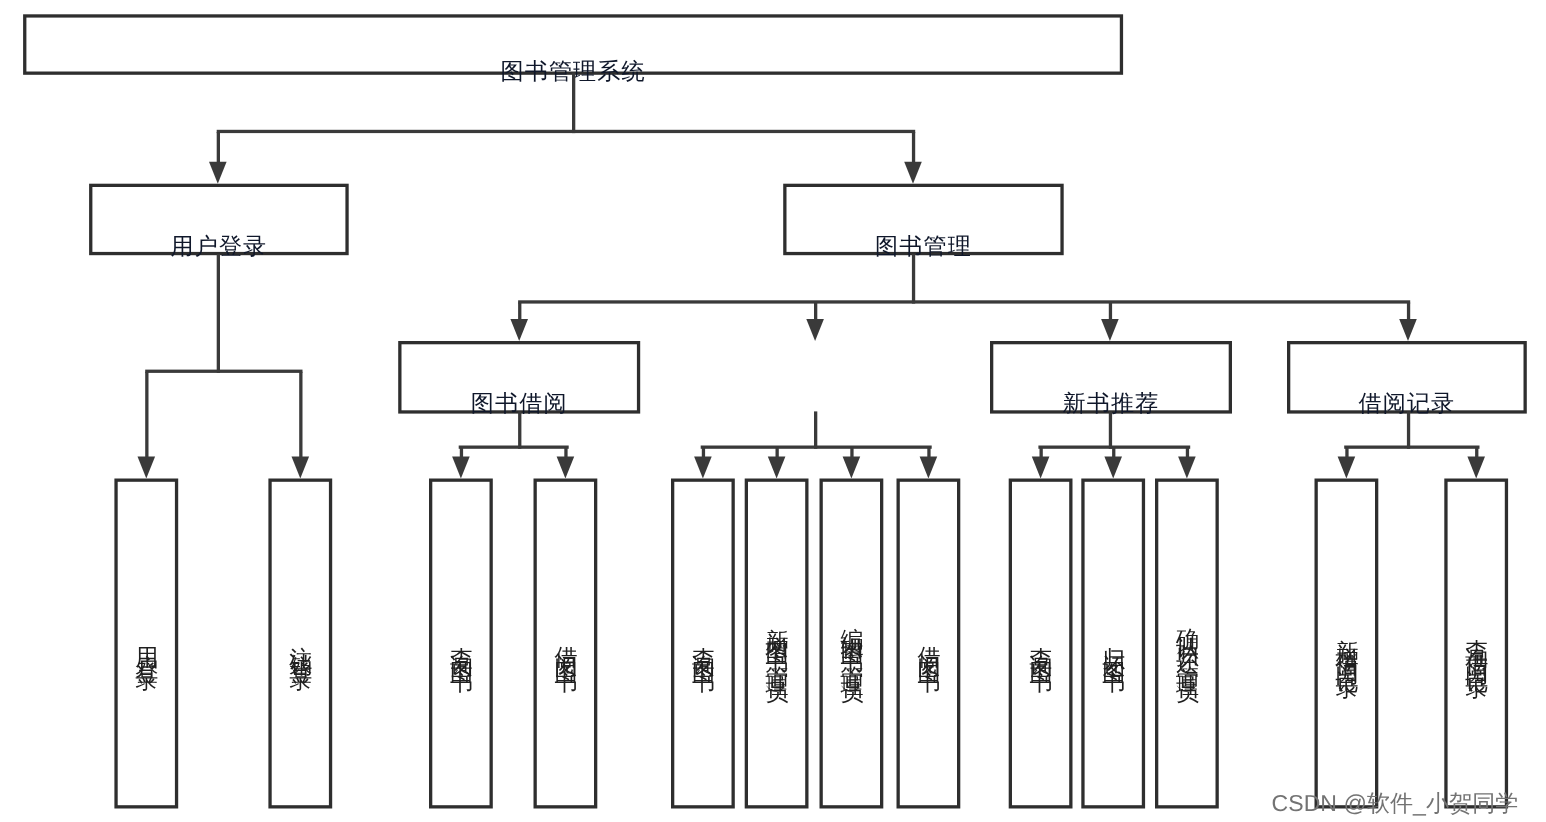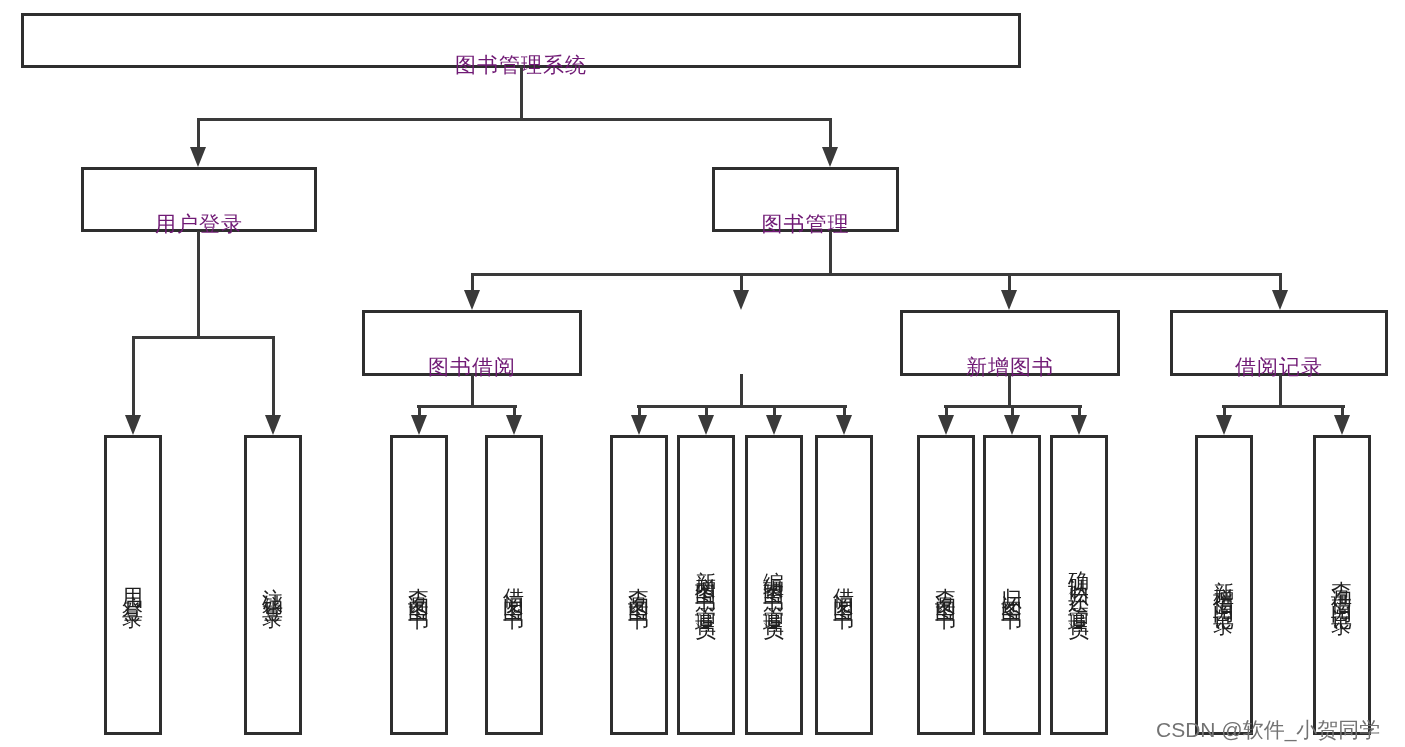--- a/index.html
+++ b/index.html
@@ -15,21 +15,21 @@
     position: absolute;
     box-sizing: border-box;
     background: #ffffff;
     border: 3px solid #2e2e2e;
     display: flex;
     align-items: center;
     justify-content: center;
   }
   .box .label {
     font-size: 21px;
-    color: #701a75;
+    color: #0f172a;
     letter-spacing: 1px;
     white-space: nowrap;
     margin-top: 48px;
   }
   .leaf {
     position: absolute;
     box-sizing: border-box;
     width: 58px; height: 300px;
     top: 435px;
     background: #ffffff;
@@ -76,21 +76,21 @@
   <div class="line" style="left:520px; top:66px; width:3px; height:55px;"></div>
   <div class="line" style="left:197px; top:118px; width:635px; height:3px;"></div>
   <div class="line" style="left:197px; top:120px; width:3px; height:30px;"></div>
   <div class="arrow" style="left:190px; top:147px;"></div>
   <div class="line" style="left:829px; top:120px; width:3px; height:30px;"></div>
   <div class="arrow" style="left:822px; top:147px;"></div>
 
   <div class="box" style="left:81px; top:167px; width:236px; height:65px;">
     <span class="label">用户登录</span>
   </div>
-  <div class="box" style="left:712px; top:167px; width:187px; height:65px;">
+  <div class="box" style="left:712px; top:167px; width:255px; height:65px;">
     <span class="label">图书管理</span>
   </div>
 
   <div class="line" style="left:197px; top:231px; width:3px; height:108px;"></div>
   <div class="line" style="left:132px; top:336px; width:143px; height:3px;"></div>
   <div class="line" style="left:132px; top:338px; width:3px; height:78px;"></div>
   <div class="arrow" style="left:125px; top:415px;"></div>
   <div class="line" style="left:272px; top:338px; width:3px; height:78px;"></div>
   <div class="arrow" style="left:265px; top:415px;"></div>
 
@@ -102,21 +102,21 @@
   <div class="arrow" style="left:733px; top:290px;"></div>
   <div class="line" style="left:1008px; top:275px; width:3px; height:17px;"></div>
   <div class="arrow" style="left:1001px; top:290px;"></div>
   <div class="line" style="left:1279px; top:275px; width:3px; height:17px;"></div>
   <div class="arrow" style="left:1272px; top:290px;"></div>
 
   <div class="box" style="left:362px; top:310px; width:220px; height:66px;">
     <span class="label">图书借阅</span>
   </div>
   <div class="box" style="left:900px; top:310px; width:220px; height:66px;">
-    <span class="label">新增图书</span>
+    <span class="label">新书推荐</span>
   </div>
   <div class="box" style="left:1170px; top:310px; width:218px; height:66px;align-items:center;">
     <span class="label">借阅记录</span>
   </div>
 
   <div class="line" style="left:471px; top:374px; width:3px; height:34px;"></div>
   <div class="line" style="left:417px; top:405px; width:100px; height:3px;"></div>
   <div class="line" style="left:418px; top:407px; width:3px; height:10px;"></div>
   <div class="arrow" style="left:411px; top:415px;"></div>
   <div class="line" style="left:513px; top:407px; width:3px; height:10px;"></div>

